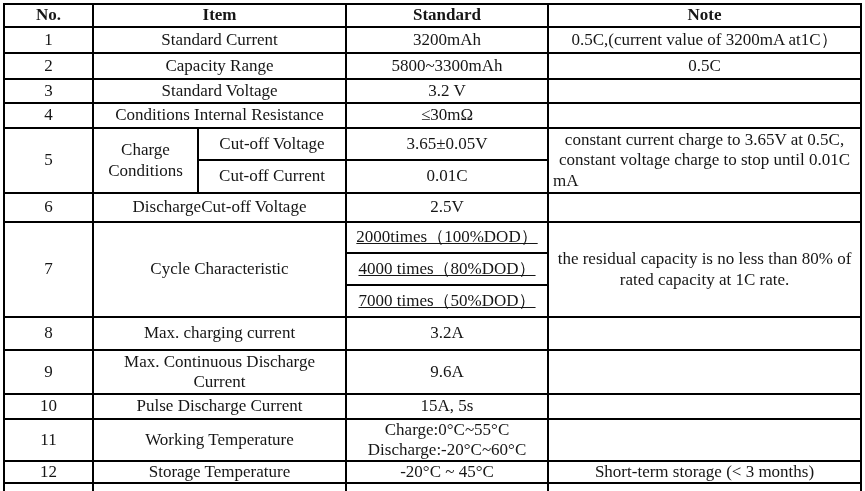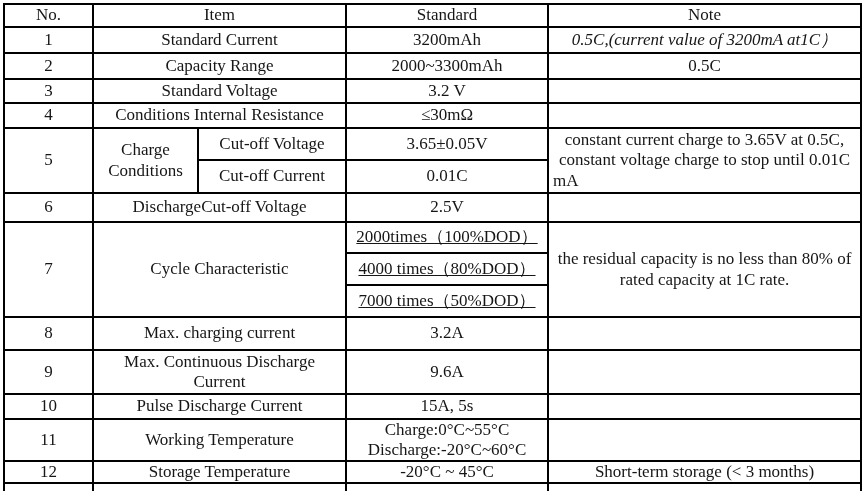--- a/index.html
+++ b/index.html
@@ -27,32 +27,32 @@
     border: 2px solid #000000;
     padding: 0 4px;
     font-size: 17px;
     line-height: 1.18;
     text-align: center;
     vertical-align: middle;
     overflow: hidden;
     font-weight: normal;
   }
   table.spec th {
-    font-weight: normal;
+    font-weight: bold;
     margin-top: 7px;
   }
   .al-left   { text-align: left; }
   .al-just   {
     text-align: justify;
     text-align-last: left;
     padding: 0 6px;
     line-height: 1.22;
   }
   .std-sub   { text-align: left; padding-left: 8px; text-decoration: underline; }
-  .tight     { padding: 0 2px; font-style: italic; }
+  .tight     { padding: 0 2px; }
   tr.partial td { border-bottom: none; }
 </style>
 </head>
 <body>
 
 <table class="spec">
   <colgroup>
     <col style="width:89px">
     <col style="width:105px">
     <col style="width:148px">
@@ -71,21 +71,21 @@
   <tr style="height:26px">
     <td>1</td>
     <td colspan="2">Standard Current</td>
     <td>3200mAh</td>
     <td class="tight">0.5C,(current value of 3200mA at1C）</td>
   </tr>
 
   <tr style="height:26px">
     <td>2</td>
     <td colspan="2">Capacity Range</td>
-    <td>2000~3300mAh</td>
+    <td>5800~3300mAh</td>
     <td>0.5C</td>
   </tr>
 
   <tr style="height:24px">
     <td>3</td>
     <td colspan="2">Standard Voltage</td>
     <td>3.2 V</td>
     <td></td>
   </tr>
 

